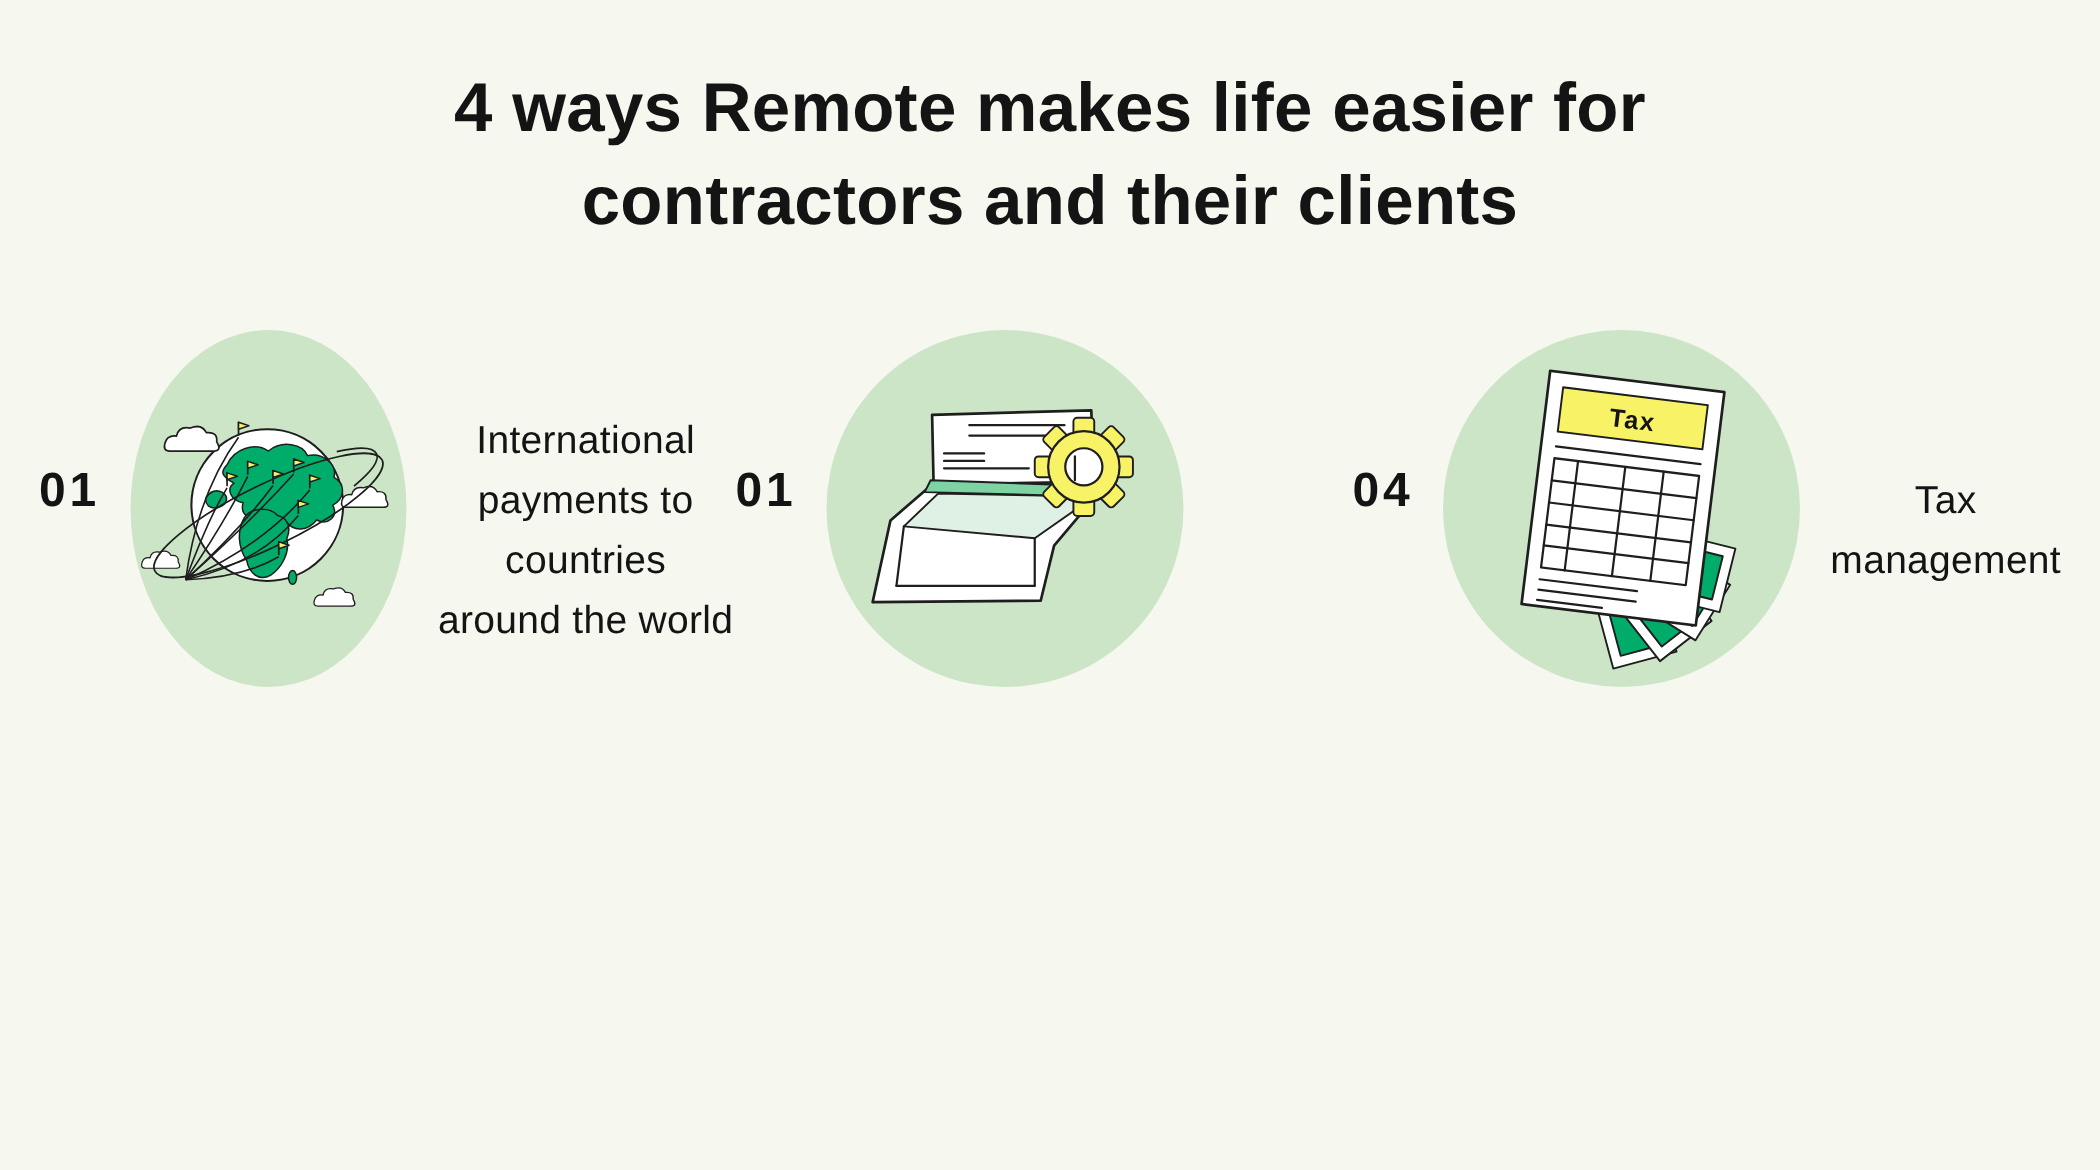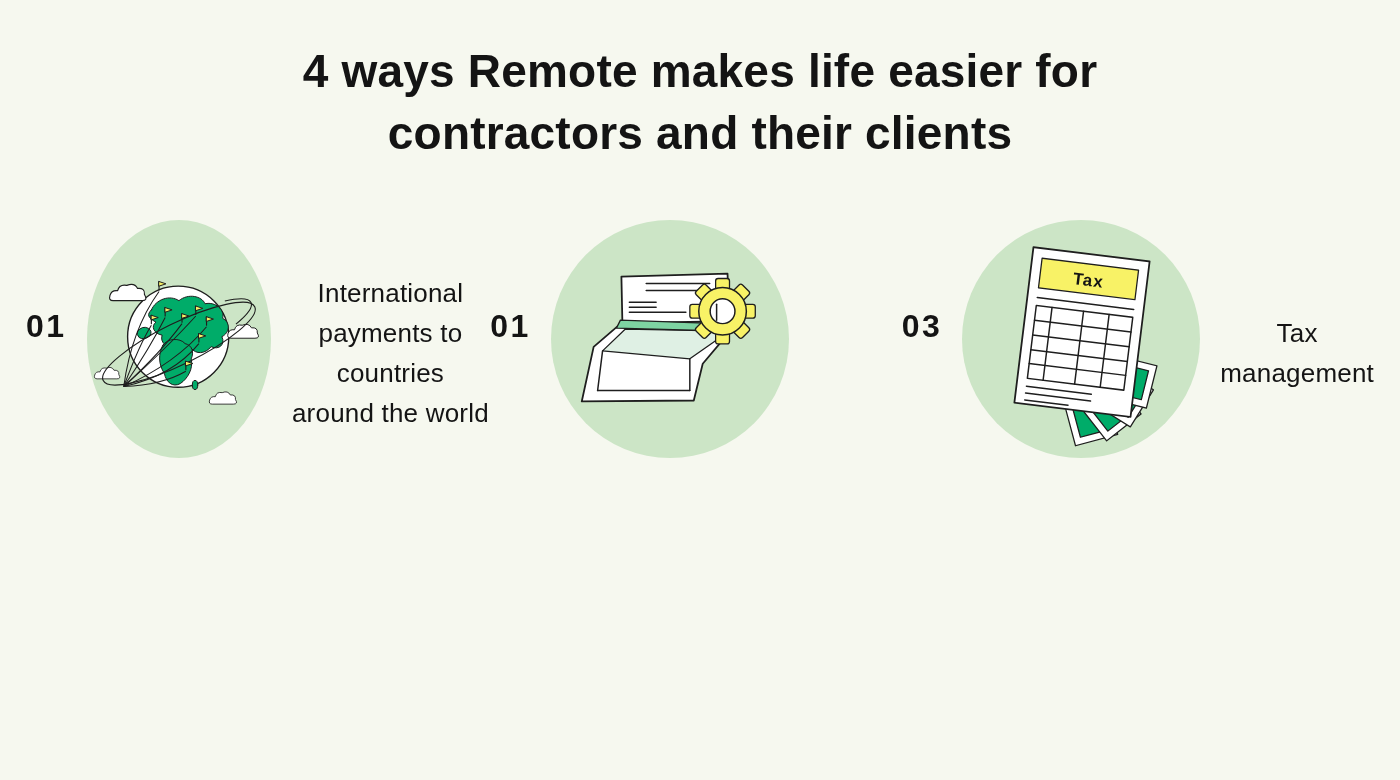--- a/index.html
+++ b/index.html
@@ -217,21 +217,21 @@
             </g>
             <circle r="24" class="fy" style="stroke:var(--outline);stroke-width:1.5"></circle>
             <circle r="12.5" class="fw" style="stroke:var(--outline);stroke-width:1.5"></circle>
             <path class="s14" d="M-6,-7 V9"></path>
           </g>
         </svg>
       </div>
     </section>
 
     <section class="col">
-      <div class="num">03</div>
+      <div class="num">04</div>
       <div class="circle">
         <svg width="238" height="238" viewBox="0 0 240 240">
           <g>
             <g transform="rotate(75 118 148)">
               <rect x="112" y="128" width="82" height="44" class="fw s1"></rect>
               <rect x="119" y="135" width="68" height="30" class="fg s1"></rect>
             </g>
             <g transform="rotate(52 118 148)">
               <rect x="112" y="128" width="82" height="44" class="fw s1"></rect>
               <rect x="119" y="135" width="68" height="30" class="fg s1"></rect>

